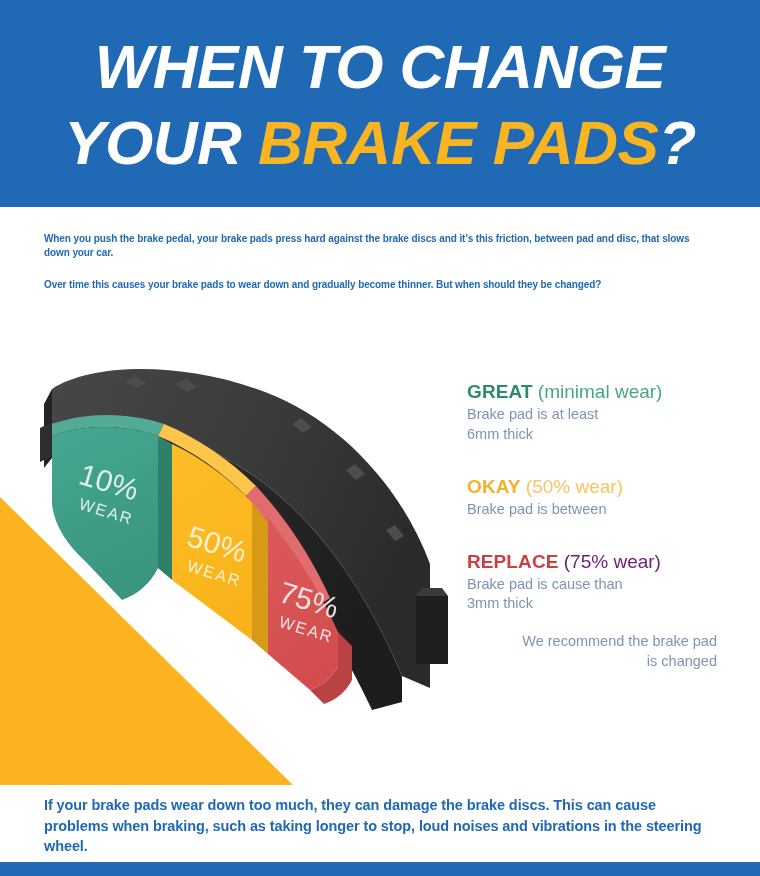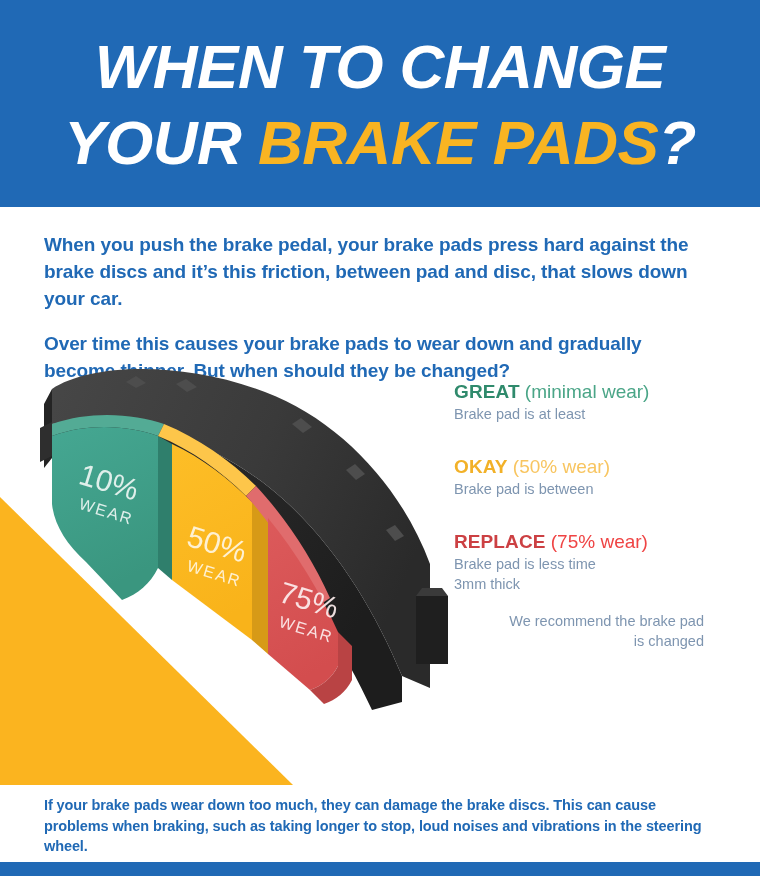--- a/index.html
+++ b/index.html
@@ -52,21 +52,21 @@
   
   #intro {
     position: absolute;
     left: 44px;
     top: 232px;
     width: 660px;
   }
   .intro-p {
     margin: 0 0 18px 0;
     color: #2069b5;
-    font-size: 19px;
+    font-size: 10px;
     font-weight: bold;
     font-stretch: condensed;
     line-height: 1.42;
     letter-spacing: -0.1px;
   }
   .intro-p:last-child { margin-bottom: 0; }
 
   
   #yellow-wedge {
     position: absolute;
@@ -77,21 +77,21 @@
   
   #pad-illustration {
     position: absolute;
     left: 30px; top: 358px;
     width: 440px; height: 365px;
   }
 
   
   #legend {
     position: absolute;
-    left: 454px;
+    left: 467px;
     top: 380px;
     width: 250px;
   }
   .legend-block { margin-bottom: 30px; }
   .legend-block:last-child { margin-bottom: 0; }
   .legend-head {
     font-size: 19px;
     line-height: 1.22;
     white-space: nowrap;
     margin-bottom: 2px;
@@ -114,21 +114,21 @@
     color: #7e95b0;
     margin-top: 18px;
     text-align: right;
   }
   
   .c-great .kw    { color: #2f8a6c; }
   .c-great .paren { color: #4aa587; }
   .c-okay .kw     { color: #f2b128; }
   .c-okay .paren  { color: #f8c560; }
   .c-replace .kw    { color: #cc4043; }
-  .c-replace .paren { color: #ef4444; margin-top: 36px; }
+  .c-replace .paren { color: #701a75; margin-top: 36px; }
 
   
   #footer-text {
     position: absolute;
     left: 44px;
     top: 795px;
     width: 680px;
     color: #2069b5;
     font-size: 14.5px;
     font-weight: bold;
@@ -280,38 +280,39 @@
   </svg>
 
   <div id="legend">
 
     <div class="legend-block">
       <div class="legend-head c-great">
         <span class="kw">GREAT</span><span class="paren"> (minimal wear)</span>
       </div>
       <div class="legend-body">
         <div>Brake pad is at least</div>
+        <div>6mm thick</div>
       </div>
     </div>
 
     <div class="legend-block">
       <div class="legend-head c-okay">
         <span class="kw">OKAY</span><span class="paren"> (50% wear)</span>
       </div>
       <div class="legend-body">
         <div>Brake pad is between</div>
       </div>
     </div>
 
     <div class="legend-block">
       <div class="legend-head c-replace">
         <span class="kw">REPLACE</span><span class="paren"> (75% wear)</span>
       </div>
       <div class="legend-body">
-        <div>Brake pad is less time</div>
+        <div>Brake pad is cause than</div>
         <div>3mm thick</div>
       </div>
       <div class="legend-note">
         <div>We recommend the brake pad</div>
         <div>is changed</div>
       </div>
     </div>
 
   </div>
 

